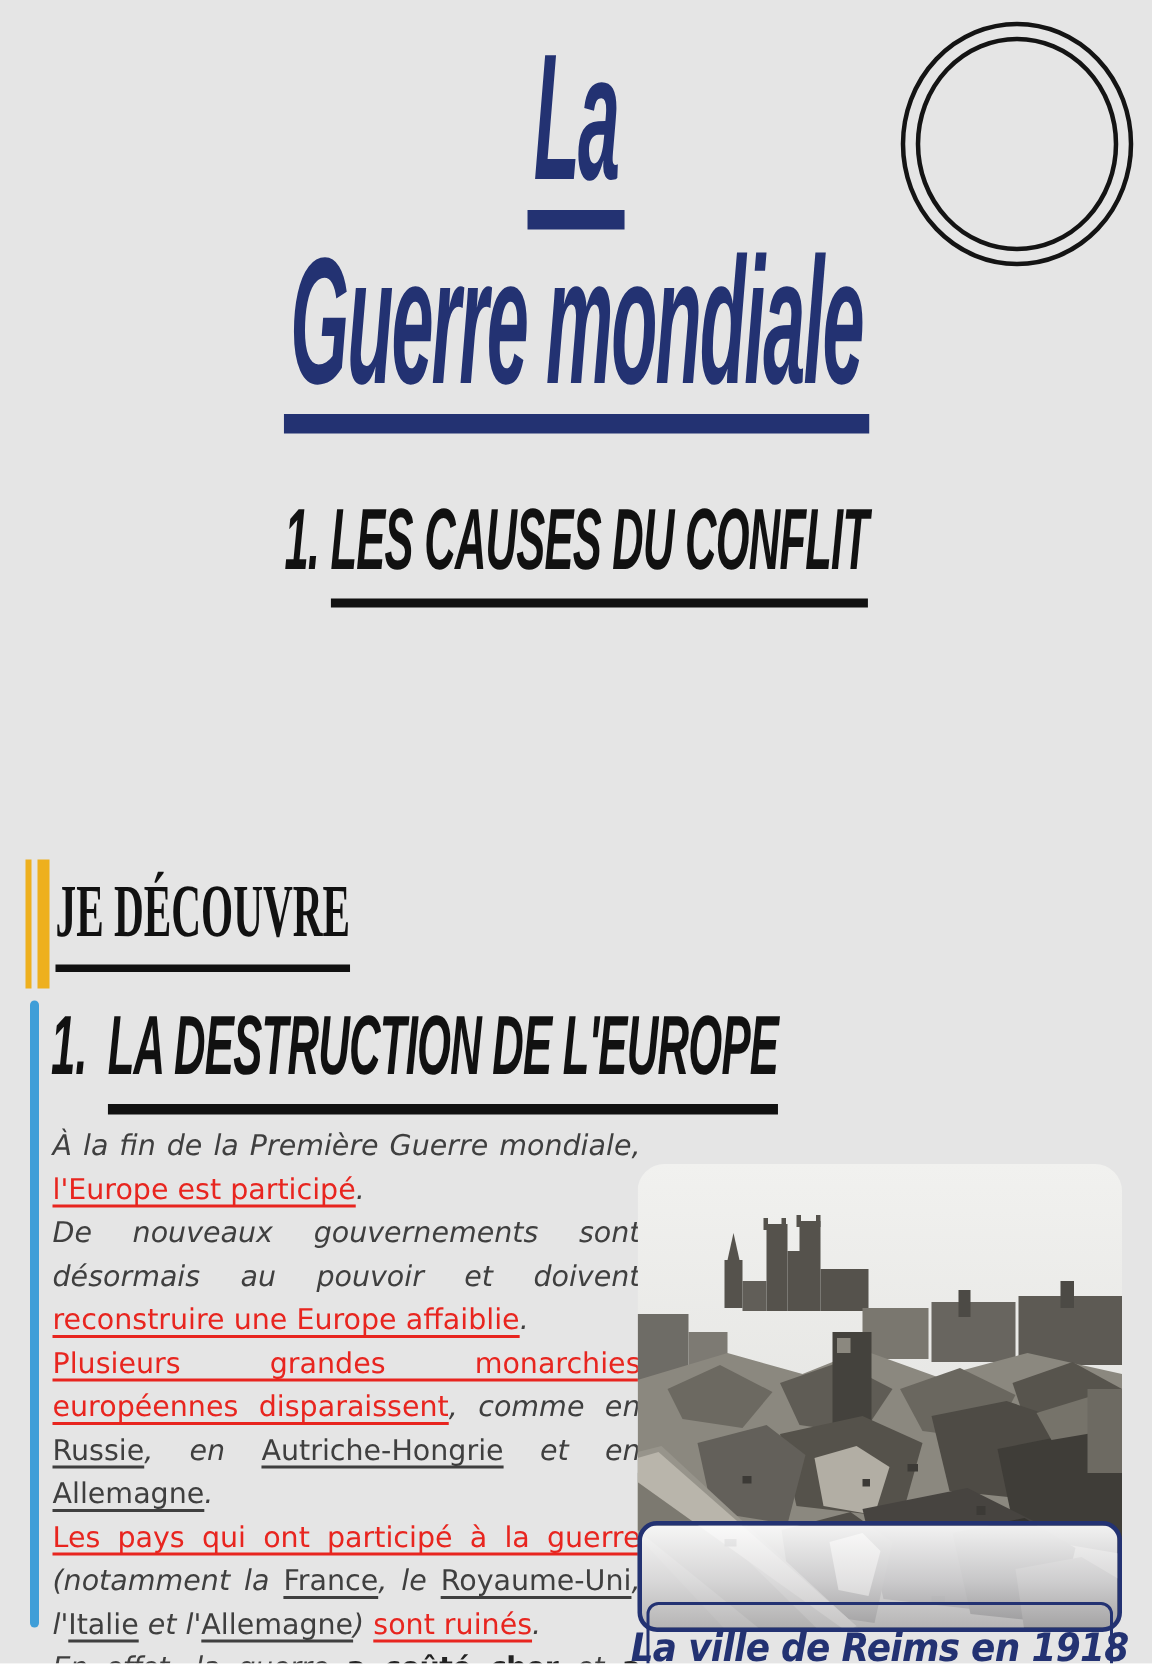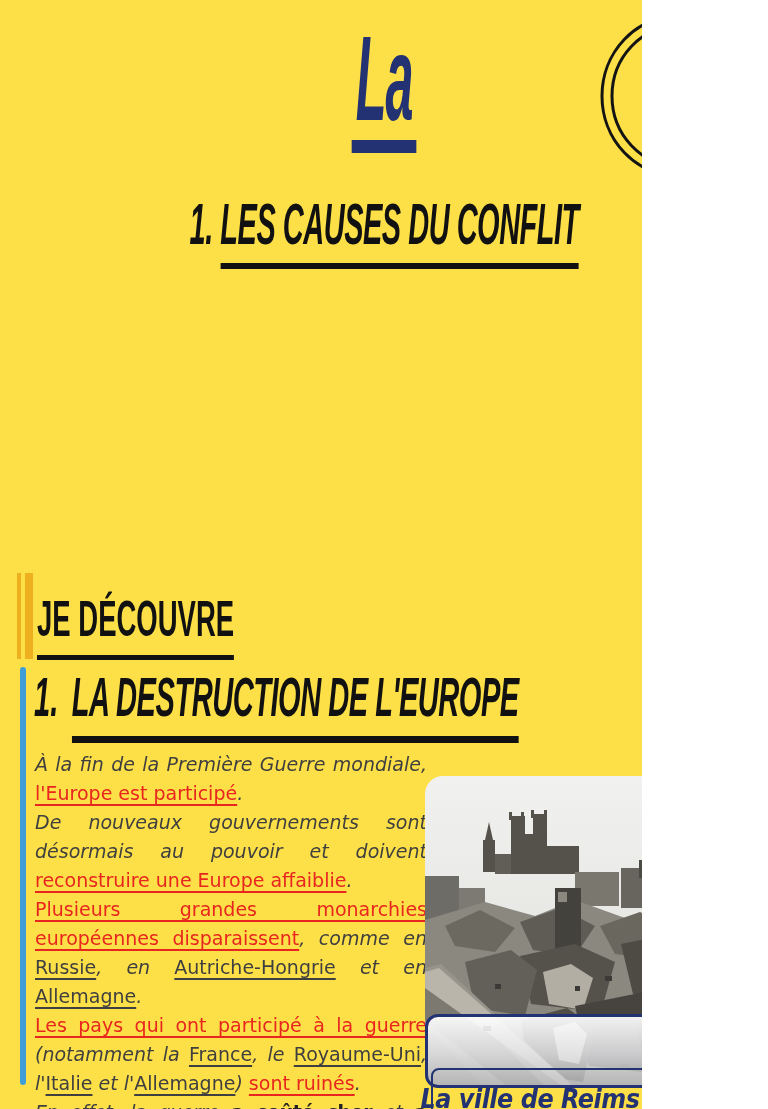--- a/index.html
+++ b/index.html
@@ -1,21 +1,21 @@
 <!DOCTYPE html>
 <html style="--navy: #233272; --ink: #111111; --body: #3f3f3f; --red: #e8251f; --bluebar: #3f9ed8; --yellowbar: #eeb01e;"><head>
 <meta charset="utf-8">
 <style>
   :root{
     --navy:#233272; --ink:#111111; --body:#3f3f3f; --red:#e8251f;
     --bluebar:#3f9ed8; --yellowbar:#eeb01e;
   }
   *{margin:0;padding:0;box-sizing:border-box;}
   html,body{background:#ffffff;}
-  .page{position:relative;width:642px;height:1109px;background:#fde047;overflow:hidden;
+  .page{position:relative;width:768px;height:1109px;background:#e5e5e5;overflow:hidden;
         font-family:"Liberation Sans",sans-serif;}
 
   
   .title-stack{position:absolute;left:0;top:26px;width:768px;display:flex;
                flex-direction:column;align-items:center;}
   .tline-wrap{display:flex;justify-content:center;width:100%;}
   .tline{display:inline-block;color:var(--navy);font-weight:bold;font-style:italic;
          font-size:120px;line-height:104px;letter-spacing:-3px;
          padding:0 10px 10px 10px;border-bottom:13px solid var(--navy);
          margin-bottom:9px;transform:scaleX(0.42);transform-origin:center;
@@ -28,21 +28,21 @@
 
   
   .stamp{position:absolute;left:598px;top:12px;width:160px;height:168px;}
 
   
   .ybar-thin{position:absolute;left:17px;top:573px;width:4px;height:86px;background:var(--yellowbar);}
   .ybar-thick{position:absolute;left:25px;top:573px;width:8px;height:86px;background:var(--yellowbar);}
   .bluebar{position:absolute;left:20px;top:667px;width:6px;height:418px;background:var(--bluebar);border-radius:3px;}
 
   
-  .discover{position:absolute;left:37px;top:588px;}
+  .discover{position:absolute;left:37px;top:576px;font-family:Liberation Serif, serif;}
   .discover-label{display:inline-block;color:var(--ink);font-weight:bold;font-size:50px;
                   line-height:62px;letter-spacing:0px;white-space:nowrap;
                   border-bottom:5px solid var(--ink);padding-bottom:5px;
                   transform:scaleX(0.55);transform-origin:left;}
   .h1{position:absolute;left:34px;top:664px;white-space:nowrap;
       transform:scaleX(0.52);transform-origin:left;}
   .h1 .h1-num{color:var(--ink);font-weight:bold;font-style:italic;font-size:56px;
               line-height:66px;margin-right:26px;display:inline-block;}
   .h1 .h1-text{color:var(--ink);font-weight:bold;font-style:italic;font-size:56px;
                line-height:66px;letter-spacing:-1px;display:inline-block;
@@ -82,20 +82,23 @@
 <div class="page">
 
   <svg class="stamp" viewBox="0 0 160 168">
     <ellipse cx="80" cy="84" rx="76" ry="80" fill="none" stroke="#141414" stroke-width="3"></ellipse>
     <ellipse cx="80" cy="84" rx="66" ry="70" fill="none" stroke="#141414" stroke-width="3"></ellipse>
   </svg>
 
   <div class="title-stack">
     <div class="tline-wrap">
         <span class="tline">La</span>
+      </div>
+    <div class="tline-wrap">
+        <span class="tline">Guerre mondiale</span>
       </div>
     <div class="subtitle-wrap">
       <span class="subtitle"><span>1. </span><span class="sub-u">LES CAUSES DU CONFLIT</span></span>
     </div>
   </div>
 
   <div class="ybar-thin"></div>
   <div class="ybar-thick"></div>
   <div class="bluebar"></div>
 

